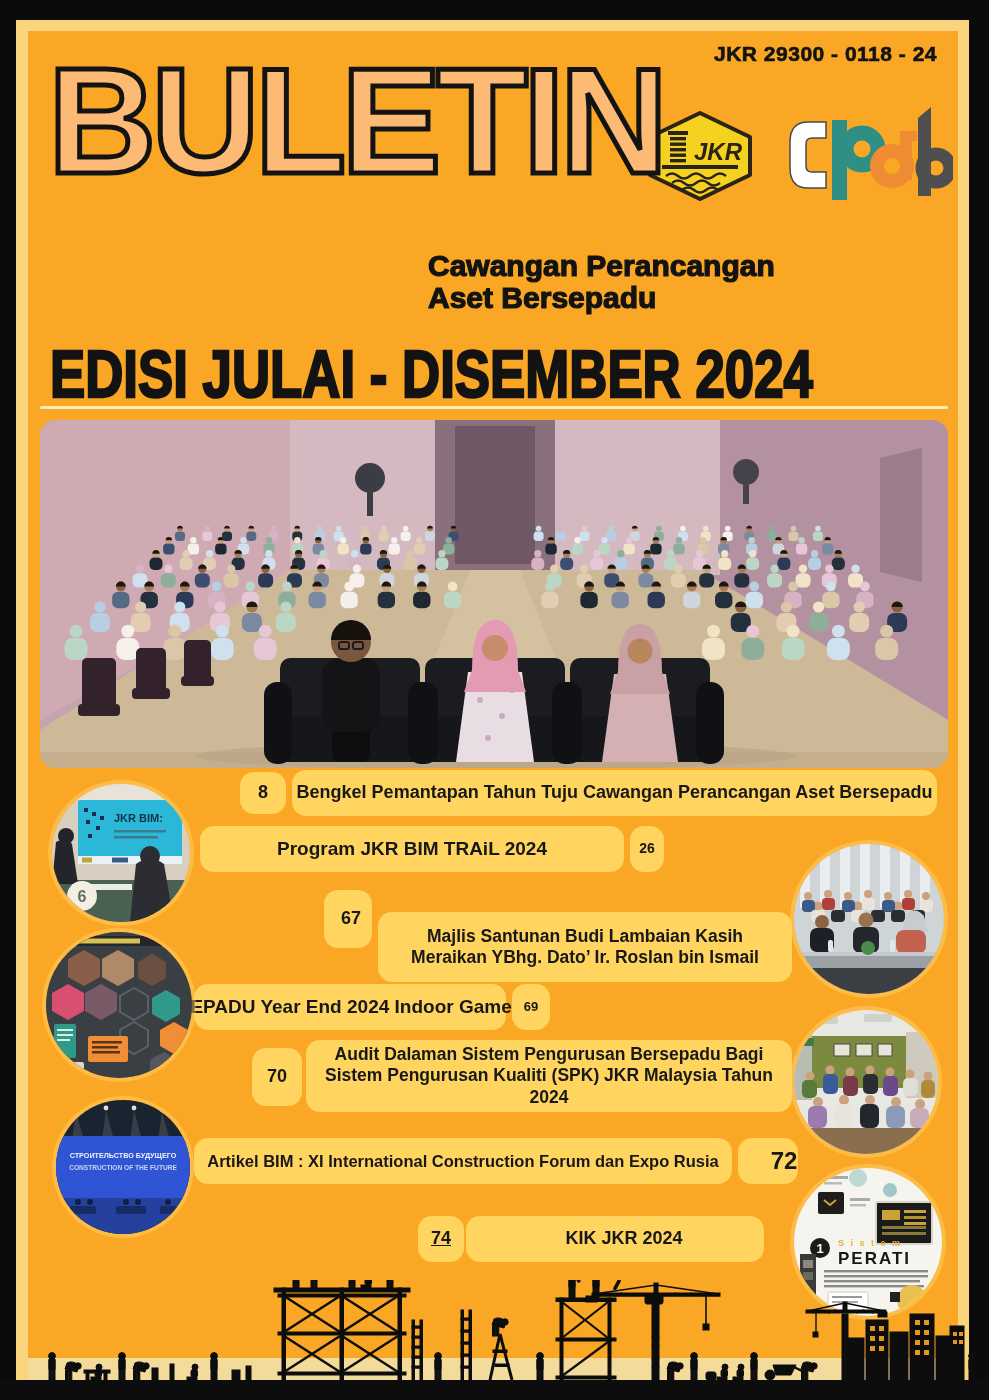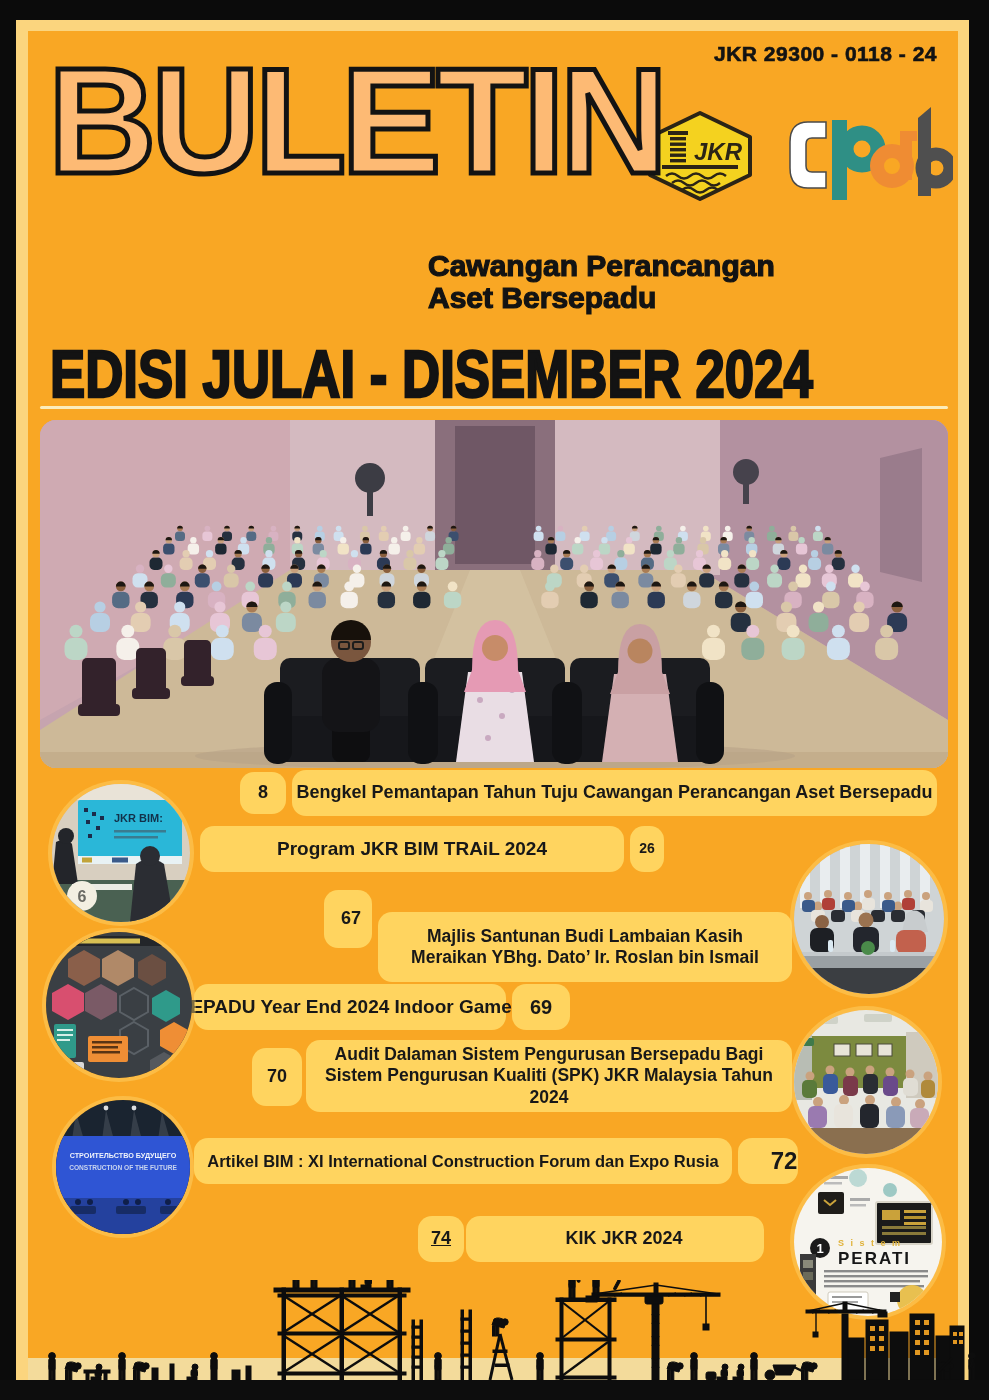--- a/index.html
+++ b/index.html
@@ -757,21 +757,21 @@
   <div class="pill nowrap" style="left:240px;top:772px;width:46px;height:42px;font-size:18px;">8</div>
   <div class="pill nowrap" style="left:292px;top:770px;width:645px;height:46px;font-size:18px;">Bengkel Pemantapan Tahun Tuju Cawangan Perancangan Aset Bersepadu</div>
 
   <div class="pill nowrap" style="left:200px;top:826px;width:424px;height:46px;font-size:19px;">Program JKR BIM TRAiL 2024</div>
   <div class="pill nowrap" style="left:630px;top:826px;width:34px;height:46px;font-size:14px;">26</div>
 
   <div class="pill" style="left:324px;top:890px;width:48px;height:58px;font-size:18px;padding-left:20px;">67</div>
   <div class="pill" style="left:378px;top:884px;width:414px;height:70px;font-size:17.5px;margin-top:28px;">Majlis Santunan Budi Lambaian Kasih Meraikan YBhg. Dato’ Ir. Roslan bin Ismail</div>
 
   <div class="pill nowrap" style="left:194px;top:984px;width:312px;height:46px;font-size:19px;">SEPADU Year End 2024 Indoor Games</div>
-  <div class="pill nowrap" style="left:512px;top:984px;width:58px;height:46px;font-size:20px;">69</div>
+  <div class="pill nowrap" style="left:512px;top:984px;width:38px;height:46px;font-size:13px;">69</div>
 
   <div class="pill" style="left:252px;top:1048px;width:50px;height:58px;font-size:18px;">70</div>
   <div class="pill" style="left:306px;top:1040px;width:486px;height:72px;font-size:17.5px;">Audit Dalaman Sistem Pengurusan Bersepadu Bagi Sistem Pengurusan Kualiti (SPK) JKR Malaysia Tahun 2024</div>
 
   <div class="pill nowrap" style="left:194px;top:1138px;width:538px;height:46px;font-size:16.5px;">Artikel BIM : XI International Construction Forum dan Expo Rusia</div>
   <div class="pill nowrap" style="left:738px;top:1138px;width:46px;height:46px;font-size:24px;padding-left:46px;">72</div>
 
   <div class="pill nowrap" style="left:418px;top:1216px;width:46px;height:46px;font-size:18px;text-decoration:underline;">74</div>
   <div class="pill nowrap" style="left:466px;top:1216px;width:298px;height:46px;font-size:18px;padding-left:32px;">KIK JKR 2024</div>
 

